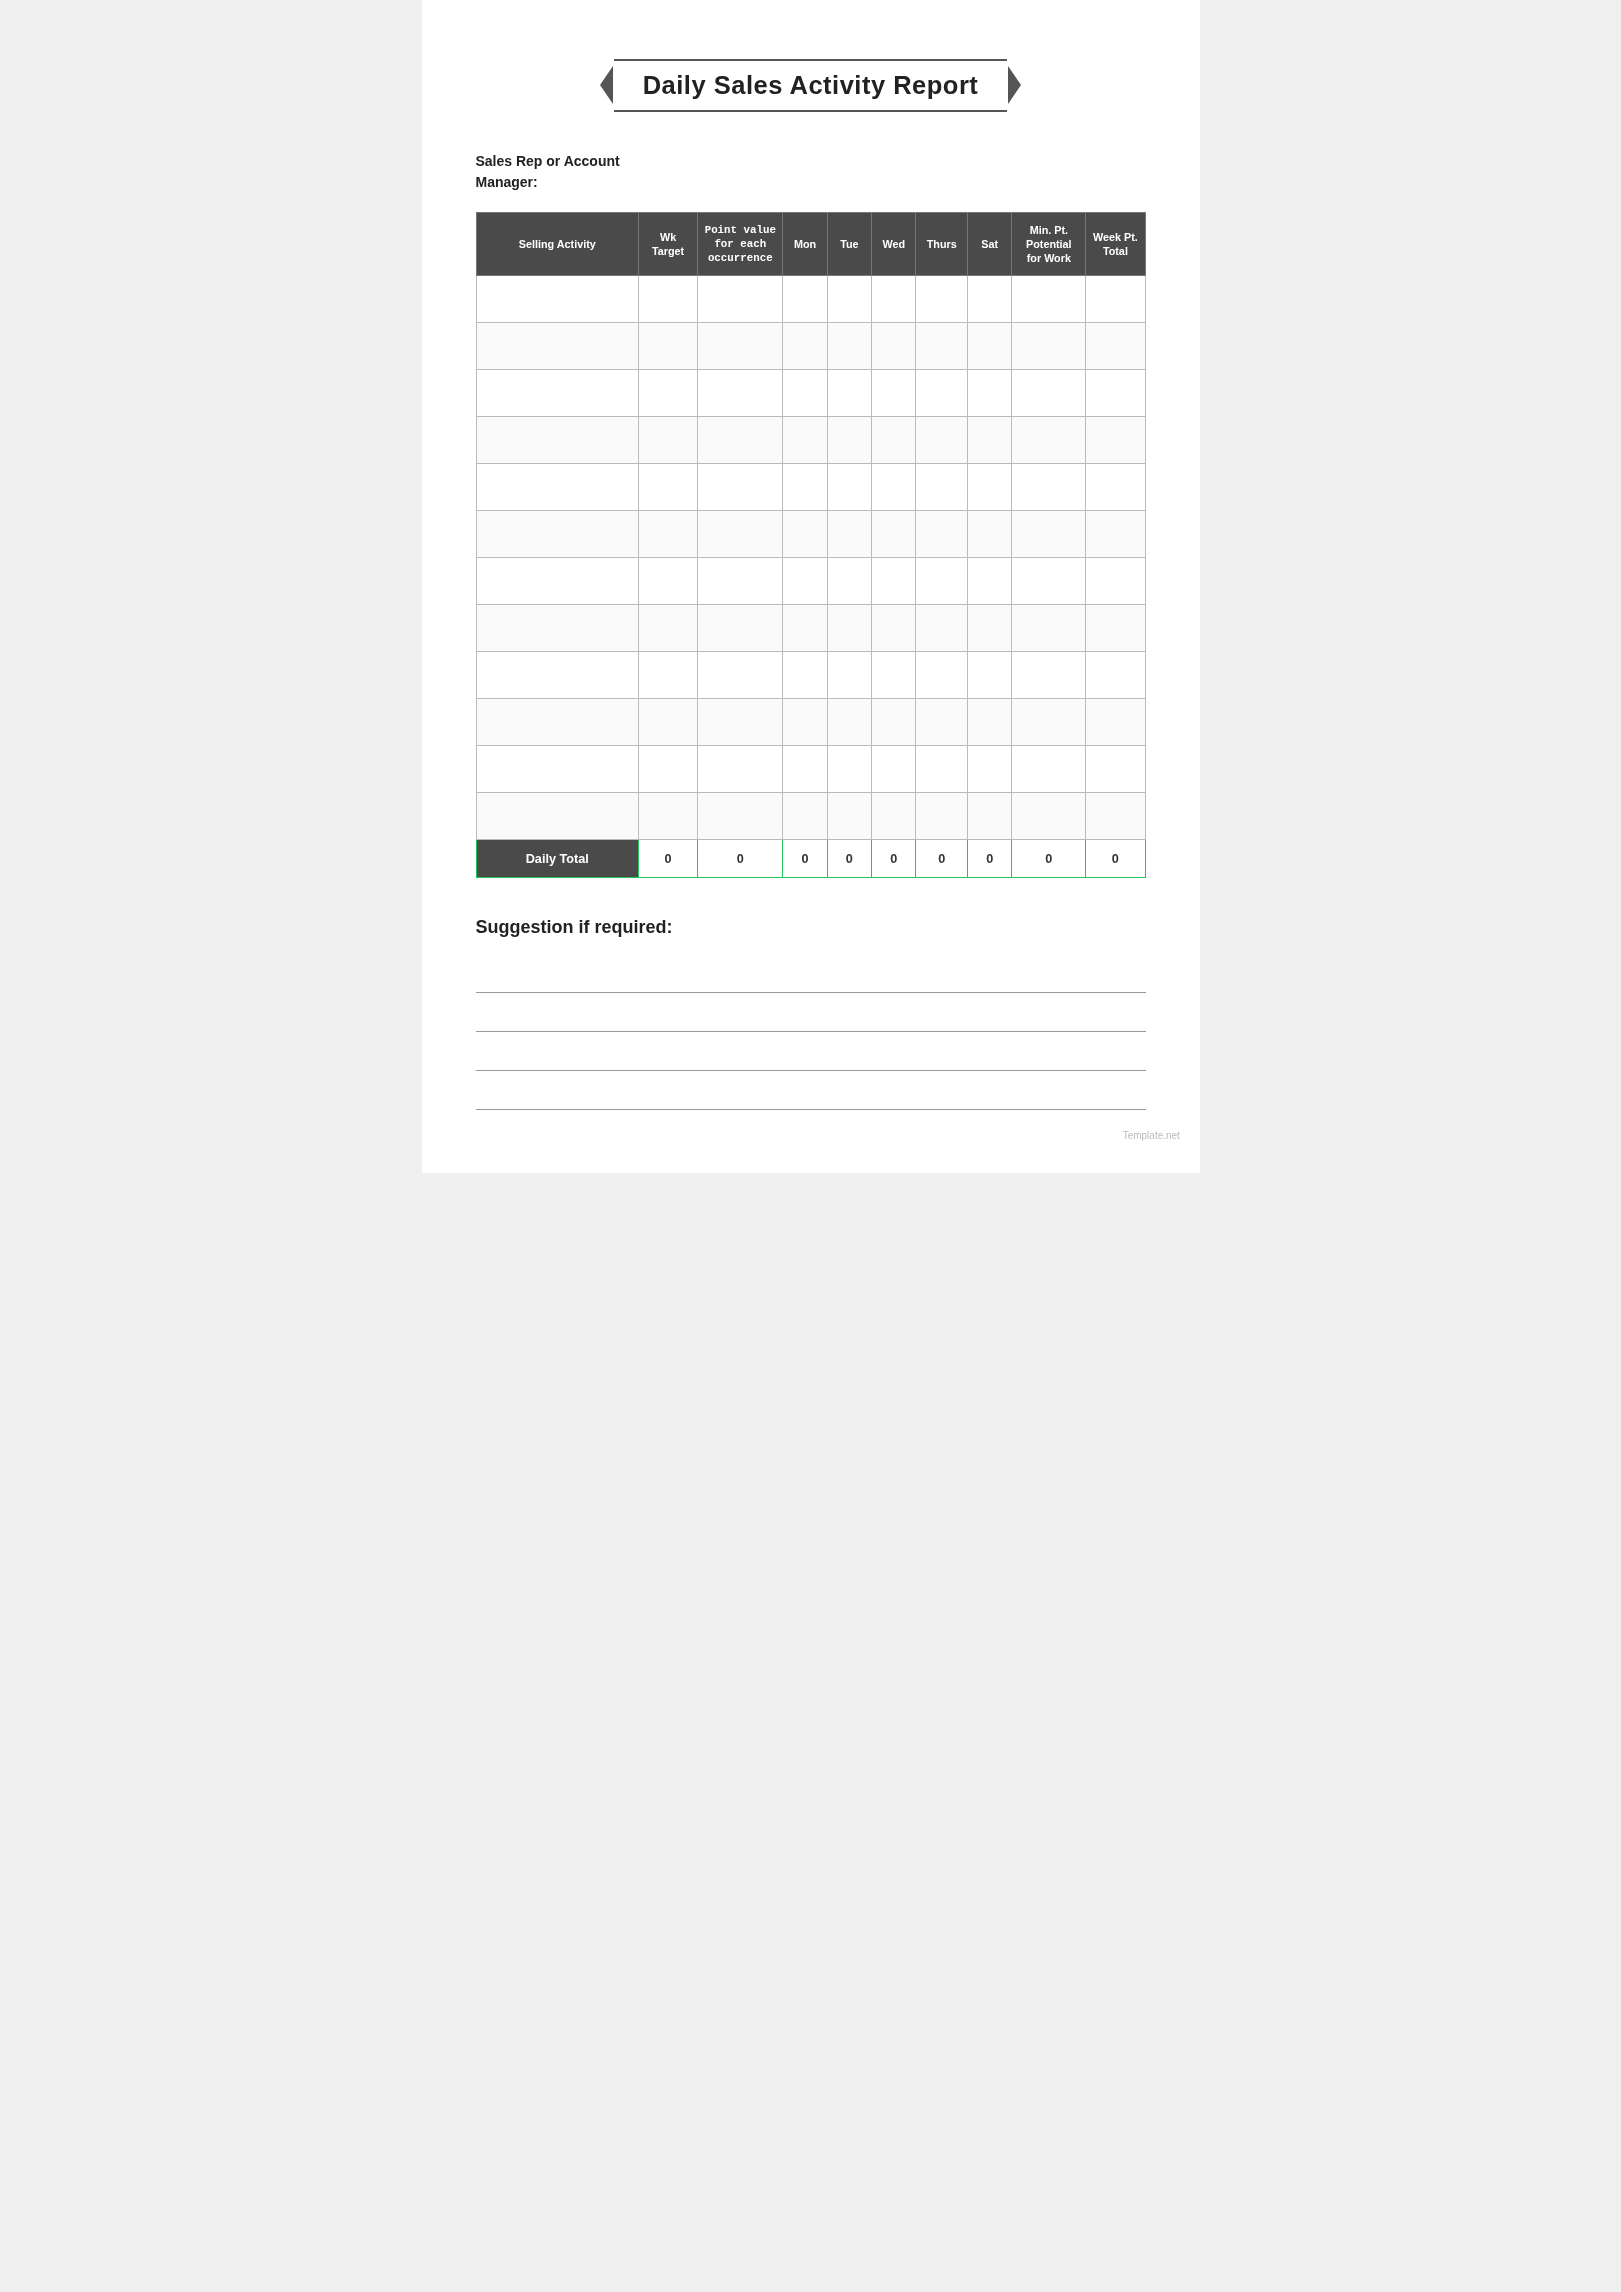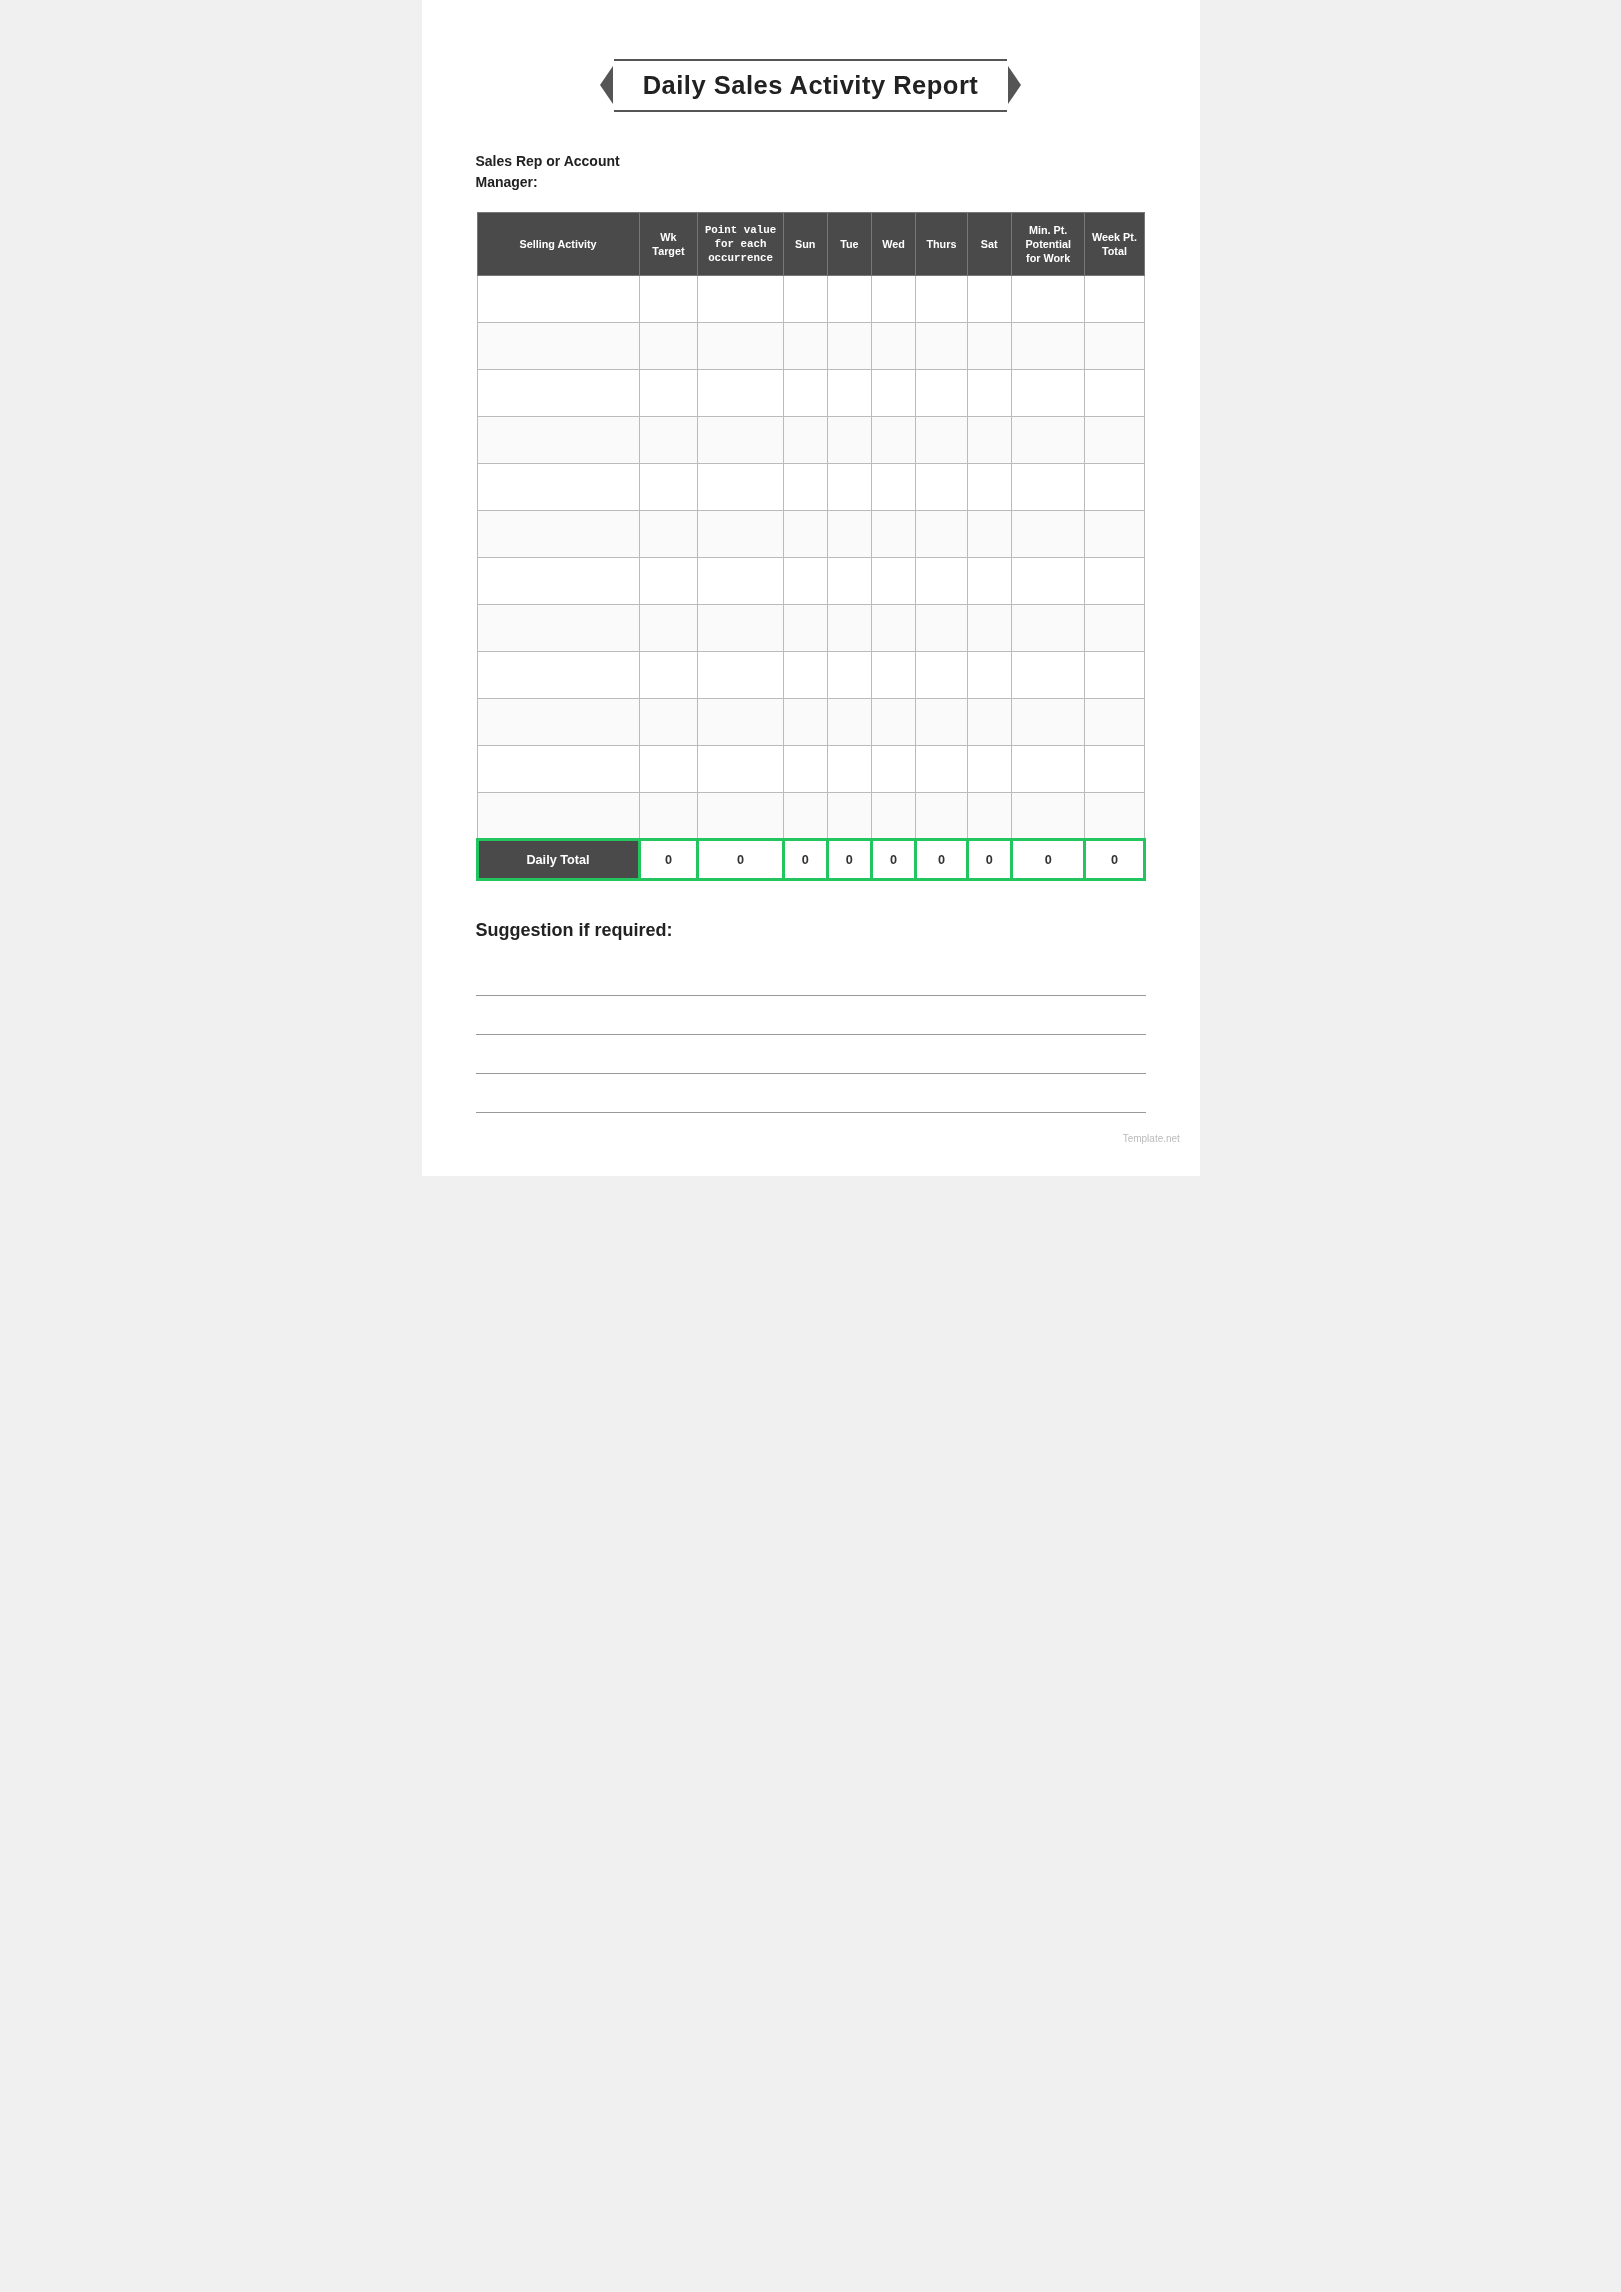--- a/index.html
+++ b/index.html
@@ -180,21 +180,21 @@
     tfoot tr {
       background-color: #4a4a4a;
       color: #fff;
     }
 
     tfoot td {
       padding: 11.8px 5.9px;
       text-align: center;
       font-size: 12.7px;
       font-weight: 700;
-      border: 3px solid #22c55e;
+      border: 1px solid #22c55e;
       vertical-align: middle;
     }
 
     tfoot td.daily-total-label {
       text-align: center;
     }
 
     tfoot td.daily-total-value {
       color: #fff;
       font-weight: 700;
@@ -244,21 +244,21 @@
     Sales Rep or Account<br>Manager:
   </div>
 
   <div class="table-container">
     <table>
       <thead>
         <tr>
           <th class="selling-activity-header">Selling Activity</th>
           <th class="wk-target-header">Wk Target</th>
           <th class="point-value-header">Point value for each occurrence</th>
-          <th class="day-header">Sun</th>
+          <th class="day-header">Mon</th>
           <th class="day-header">Tue</th>
           <th class="day-header">Wed</th>
           <th class="thurs-header">Thurs</th>
           <th class="day-header">Sat</th>
           <th class="min-pt-header">Min. Pt. Potential for Work</th>
           <th class="week-pt-header">Week Pt. Total</th>
         </tr>
       </thead>
       <tbody id="table-body">
       <tr>

